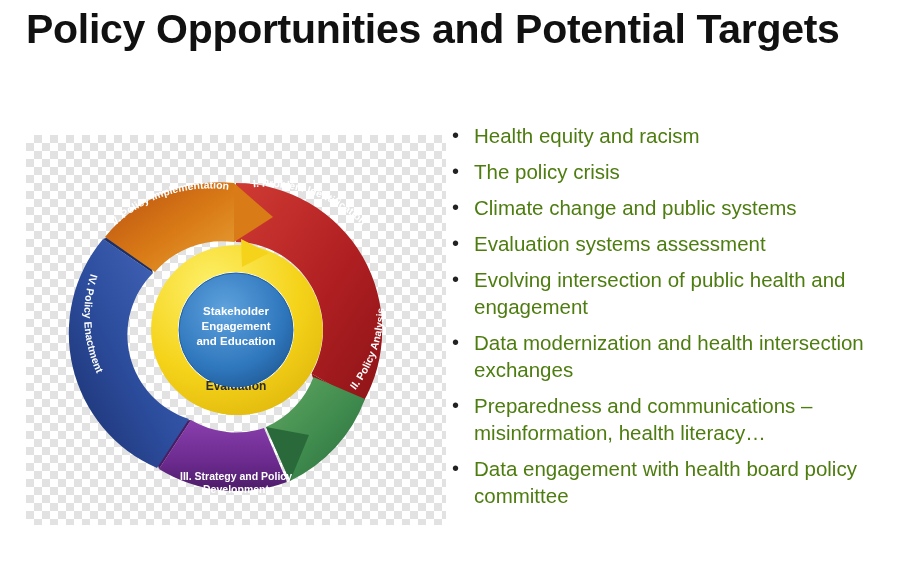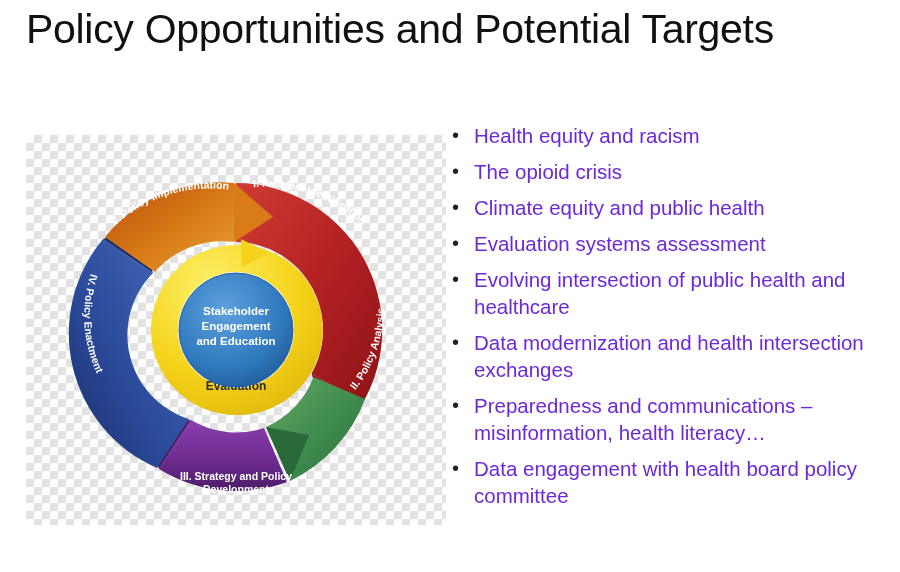--- a/index.html
+++ b/index.html
@@ -18,21 +18,21 @@
     position: relative;
     width: 900px;
     height: 572px;
     background: #ffffff;
   }
   .slide-title {
     position: absolute;
     left: 26px;
     top: 6px;
     font-size: 41px;
-    font-weight: 400;
+    font-weight: 700;
     letter-spacing: -0.3px;
     color: #111111;
     white-space: nowrap;
   }
 
   
   .diagram-wrap {
     position: absolute;
     left: 26px;
     top: 135px;
@@ -94,21 +94,21 @@
     width: 22px;
     font-size: 20px;
     line-height: 27px;
     color: #222;
     text-align: left;
   }
   .bullet-text {
     flex: 1 1 auto;
     font-size: 20.5px;
     line-height: 27px;
-    color: #6d28d9;
+    color: #4d7c0f;
   }
 </style>
 </head>
 <body>
 
 <div class="slide">
 
   <div class="slide-title">Policy Opportunities and Potential Targets</div>
 
   <div class="diagram-wrap">
@@ -218,33 +218,33 @@
     </div>
   </div>
 
   <div class="bullets">
     <div class="bullet-row">
       <span class="bullet-dot">•</span>
       <span class="bullet-text">Health equity and racism</span>
     </div>
     <div class="bullet-row">
       <span class="bullet-dot">•</span>
-      <span class="bullet-text">The opioid crisis</span>
-    </div>
-    <div class="bullet-row">
-      <span class="bullet-dot">•</span>
-      <span class="bullet-text">Climate equity and public health</span>
+      <span class="bullet-text">The policy crisis</span>
+    </div>
+    <div class="bullet-row">
+      <span class="bullet-dot">•</span>
+      <span class="bullet-text">Climate change and public systems</span>
     </div>
     <div class="bullet-row">
       <span class="bullet-dot">•</span>
       <span class="bullet-text">Evaluation systems assessment</span>
     </div>
     <div class="bullet-row">
       <span class="bullet-dot">•</span>
-      <span class="bullet-text">Evolving intersection of public health and healthcare</span>
+      <span class="bullet-text">Evolving intersection of public health and engagement</span>
     </div>
     <div class="bullet-row">
       <span class="bullet-dot">•</span>
       <span class="bullet-text">Data modernization and health intersection exchanges</span>
     </div>
     <div class="bullet-row">
       <span class="bullet-dot">•</span>
       <span class="bullet-text">Preparedness and communications – misinformation, health literacy…</span>
     </div>
     <div class="bullet-row">

